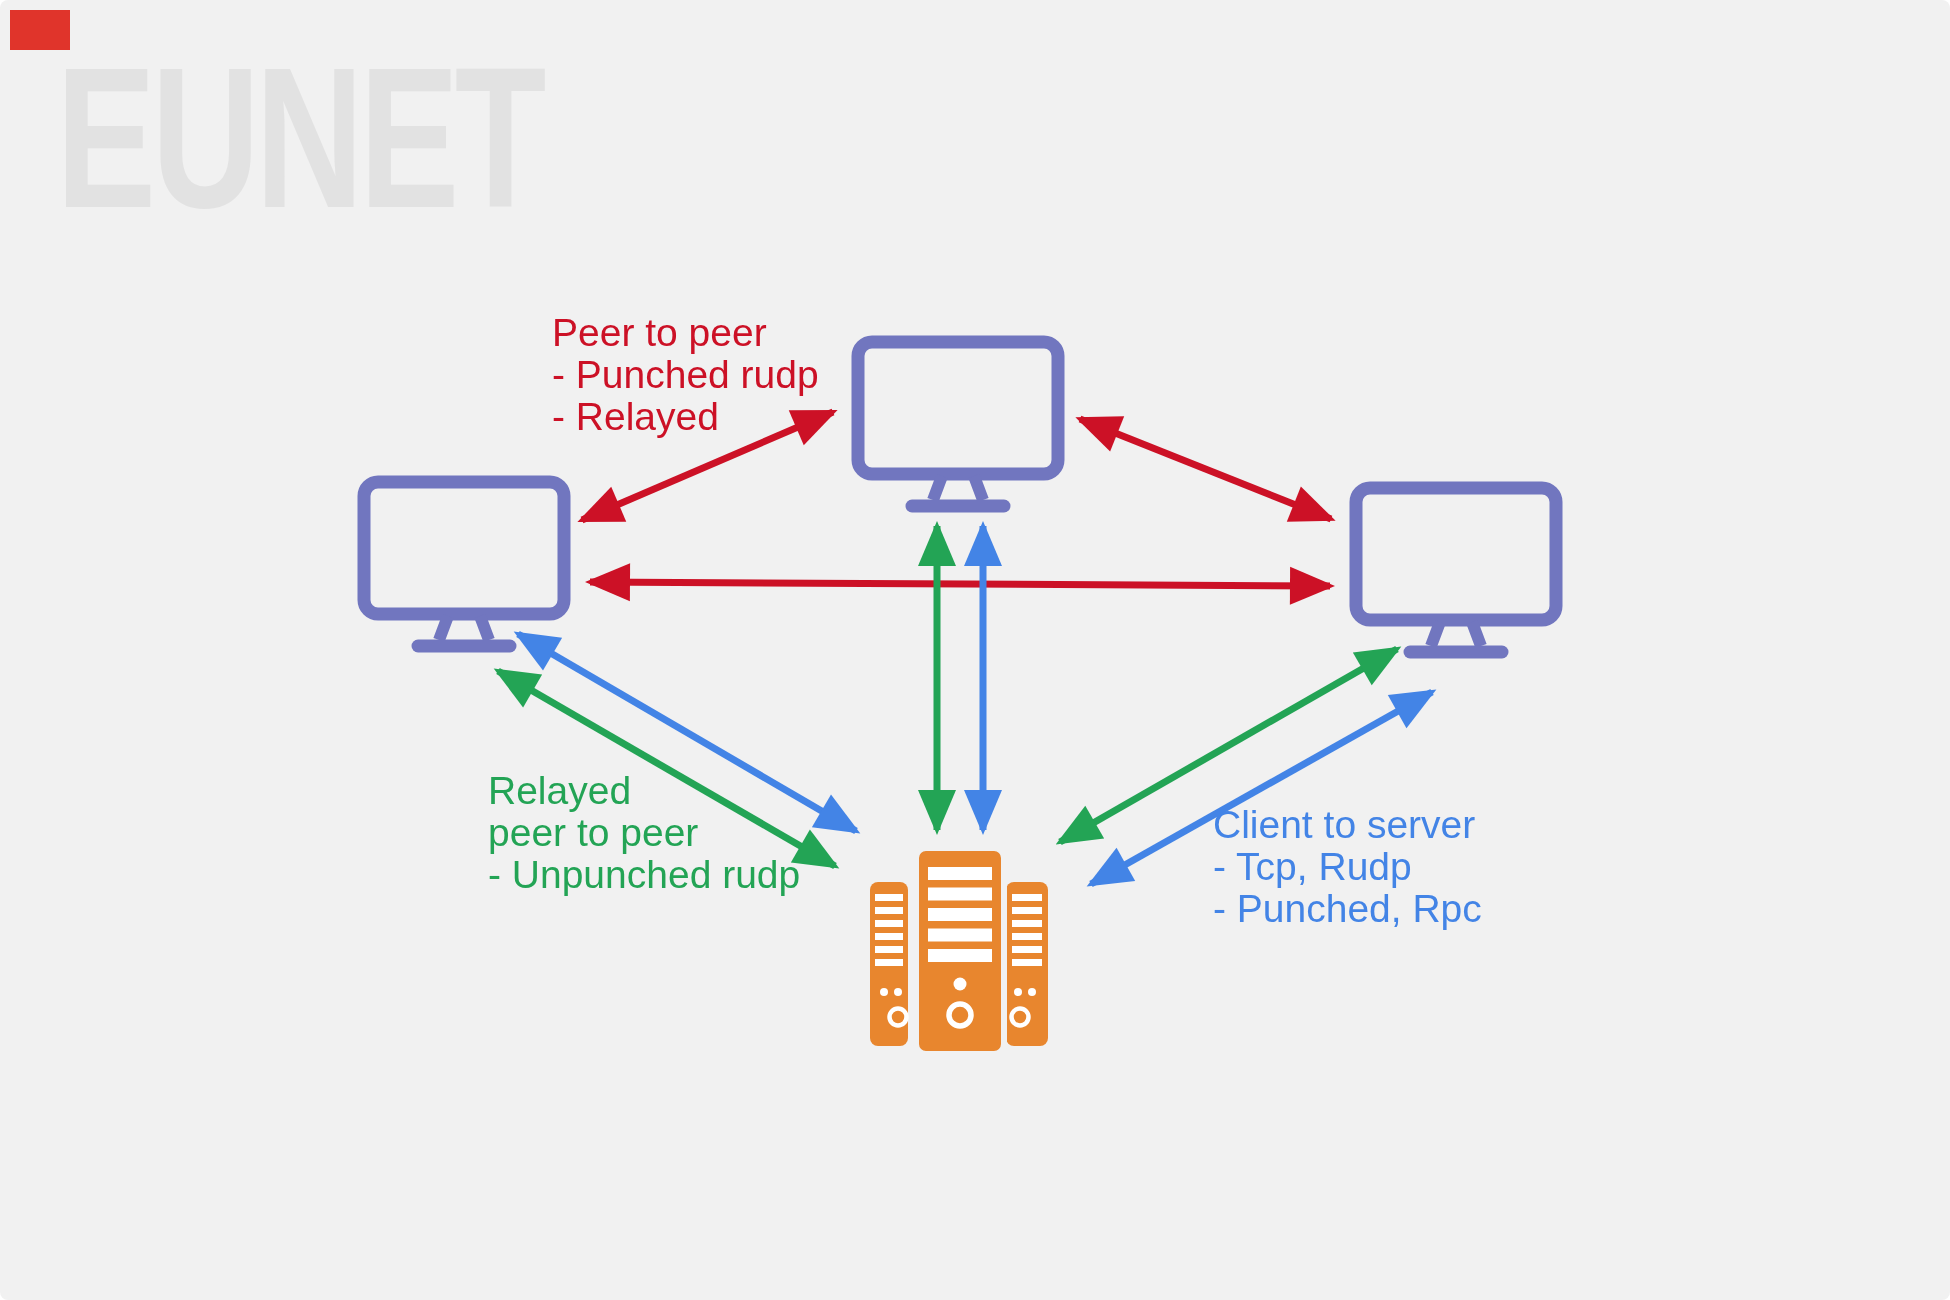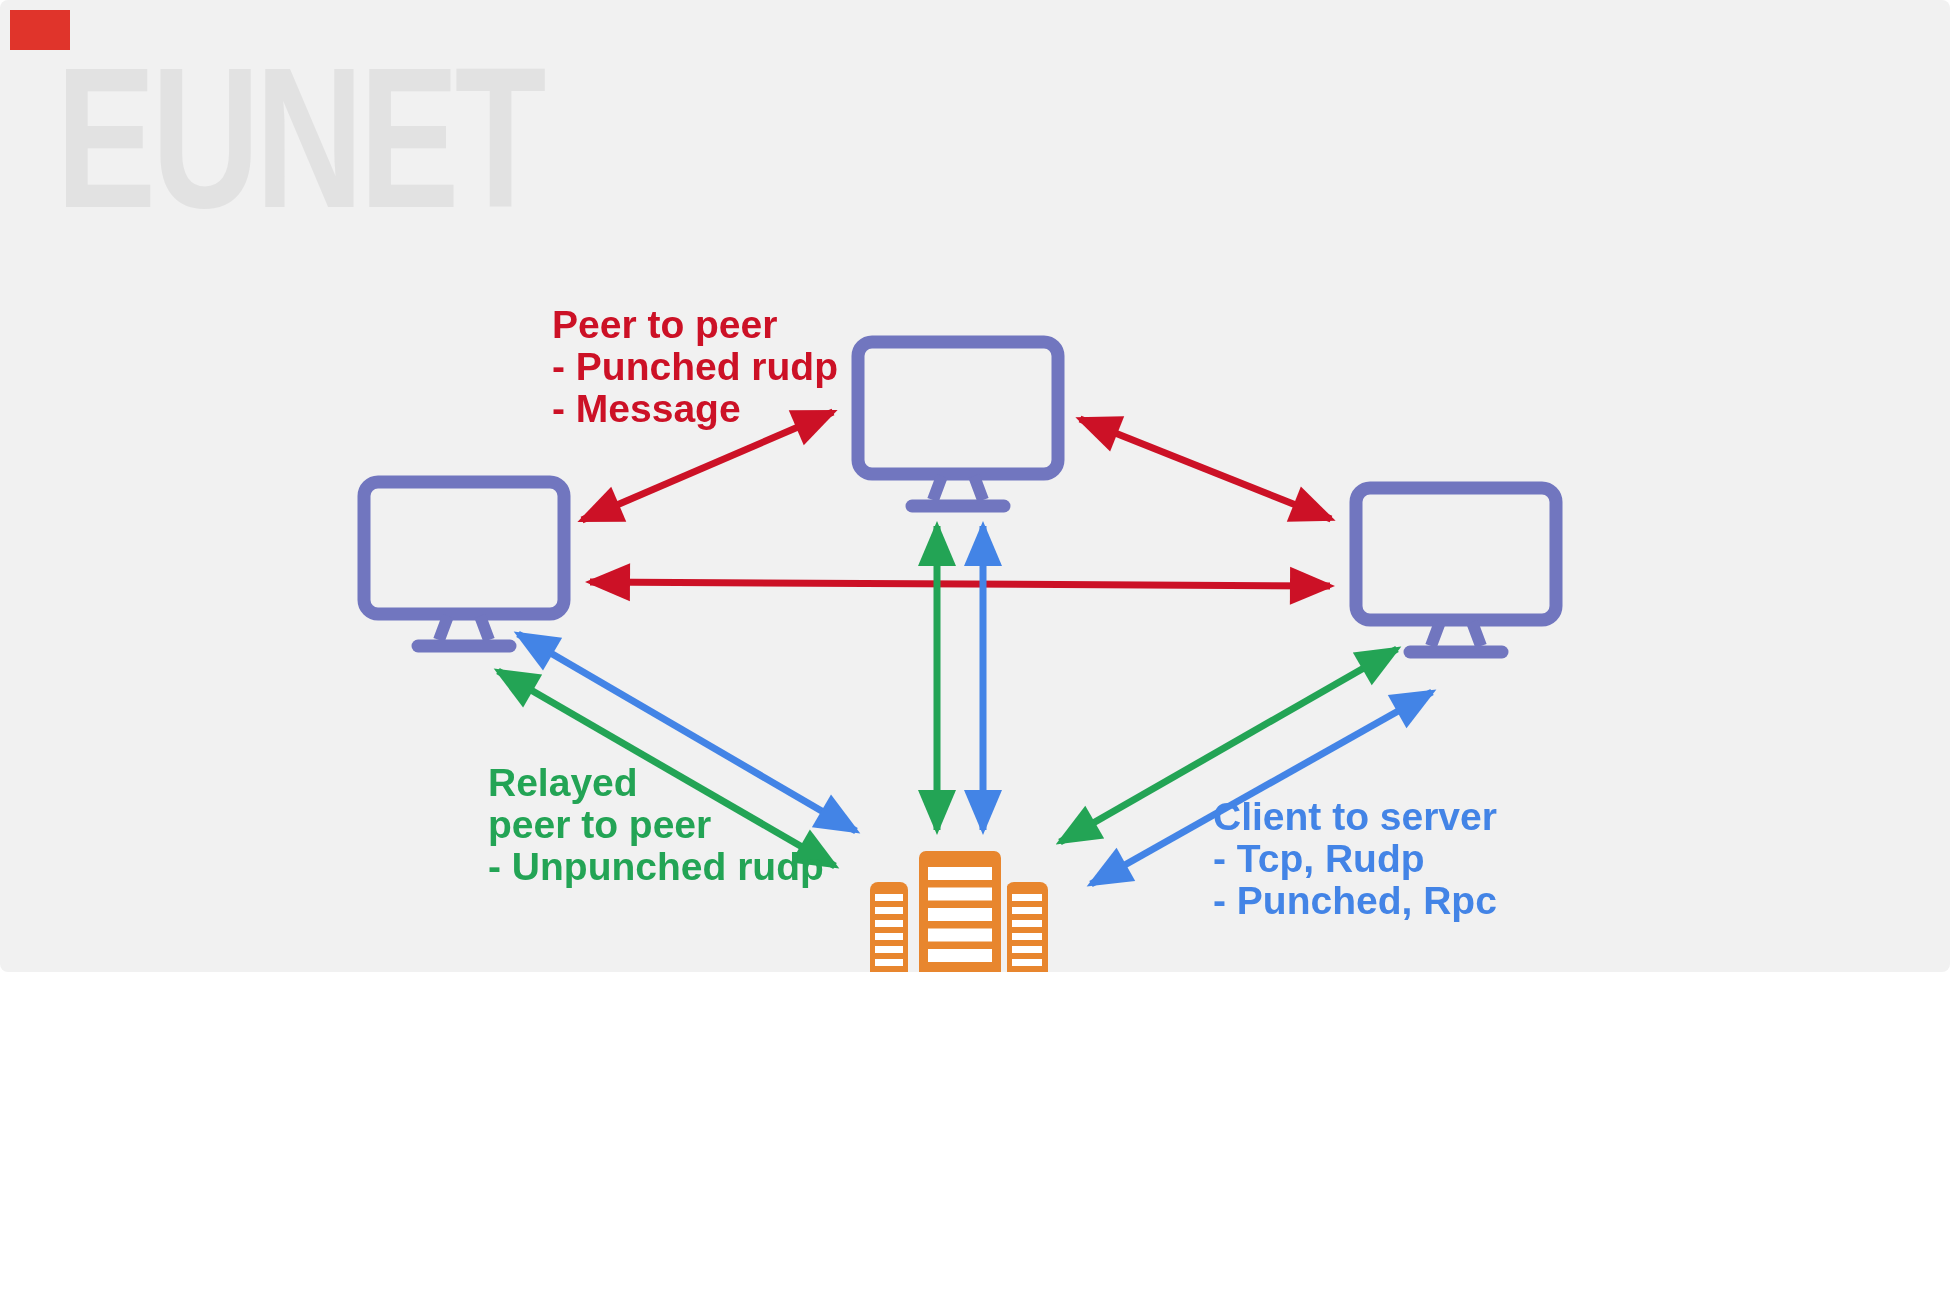--- a/index.html
+++ b/index.html
@@ -1,18 +1,18 @@
 <!DOCTYPE html>
 <html style="--background: #f1f1f1; --watermark: #e2e2e2; --monitor: #7176bf; --server: #e8862e; --red: #cc1126; --green: #23a455; --blue: #4384e6; --corner: #e0342b;"><head>
 <meta charset="utf-8">
 <style>
   html,body{margin:0;padding:0;}
   #canvas{
     position:relative;
-    width:1950px;height:972px;
+    width:1950px;height:1300px;
     background:var(--background,#f1f1f1);
     overflow:hidden;
     font-family:"Liberation Sans",sans-serif;
     border-radius:8px;
   }
   .watermark{
     position:absolute;left:56px;top:38px;
     font-size:200px;font-weight:700;line-height:1;
     letter-spacing:-6px;
     color:var(--watermark,#e2e2e2);
@@ -20,22 +20,23 @@
     transform-origin:left top;
     white-space:nowrap;
     user-select:none;
   }
   .corner-marker{
     position:absolute;left:10px;top:10px;width:60px;height:40px;
     background:var(--corner,#e0342b);
   }
   .label{
     position:absolute;
-    font-size:39px;font-weight:700;line-height:42px;
+    font-size:39px;font-weight:400;line-height:42px;
     white-space:nowrap;
+    margin-top:8px;
   }
   .label div{white-space:pre;}
   .label-red{left:552px;top:304px;color:var(--red,#cc1126);}
   .label-green{left:488px;top:762px;color:var(--green,#23a455);}
   .label-blue{left:1213px;top:796px;color:var(--blue,#4384e6);}
   svg{position:absolute;display:block;}
   .arrow-layer{left:0;top:0;}
   .arrow{fill:none;stroke-width:7px;}
   .stroke-red{stroke:var(--red,#cc1126);}
   .stroke-green{stroke:var(--green,#23a455);}
@@ -138,21 +139,21 @@
       <rect x="62" y="84.5" width="64" height="13"></rect>
       <rect x="62" y="105" width="64" height="13"></rect>
       <circle cx="94" cy="140" r="6.5"></circle>
     </g>
     <circle class="srv-ring" cx="94" cy="171" r="11" stroke-width="5.5"></circle>
   </svg>
 
   <div class="label label-red">
     <div>Peer to peer</div>
     <div>- Punched rudp</div>
-    <div>- Message</div>
+    <div>- Relayed</div>
   </div>
 
   <div class="label label-green">
     <div>Relayed</div>
     <div>peer to peer</div>
     <div>- Unpunched rudp</div>
   </div>
 
   <div class="label label-blue">
     <div>Client to server</div>

